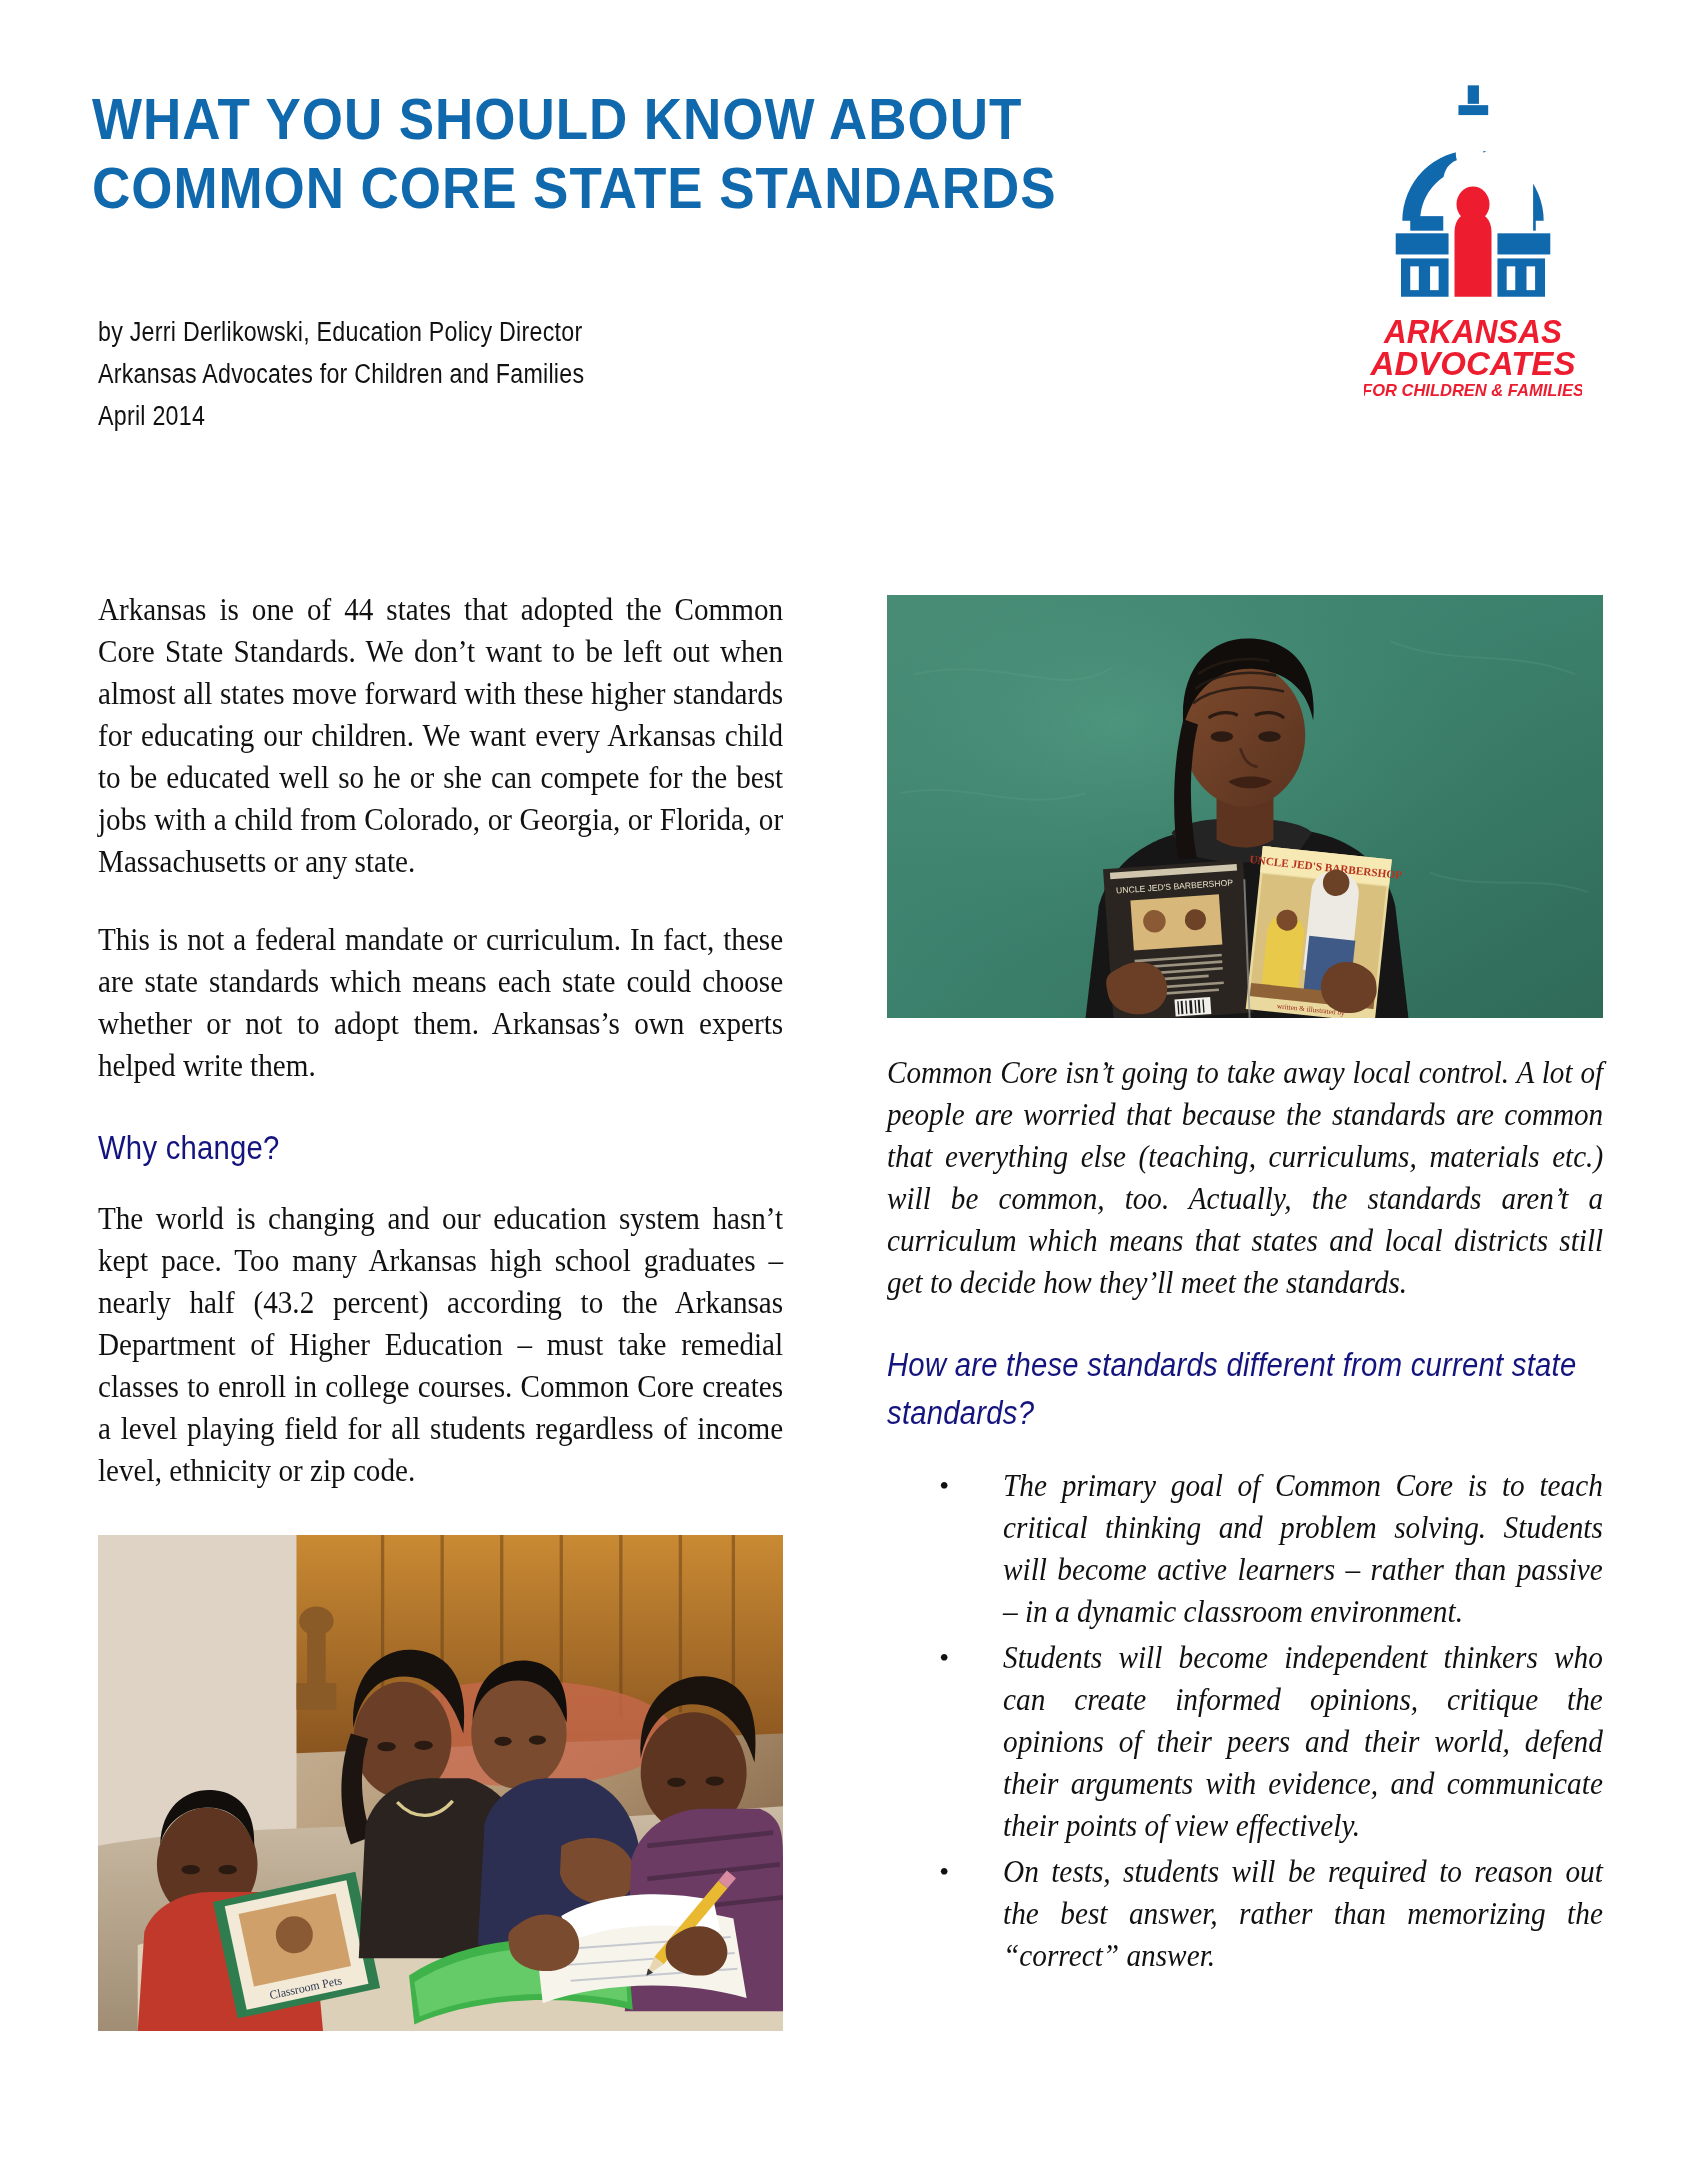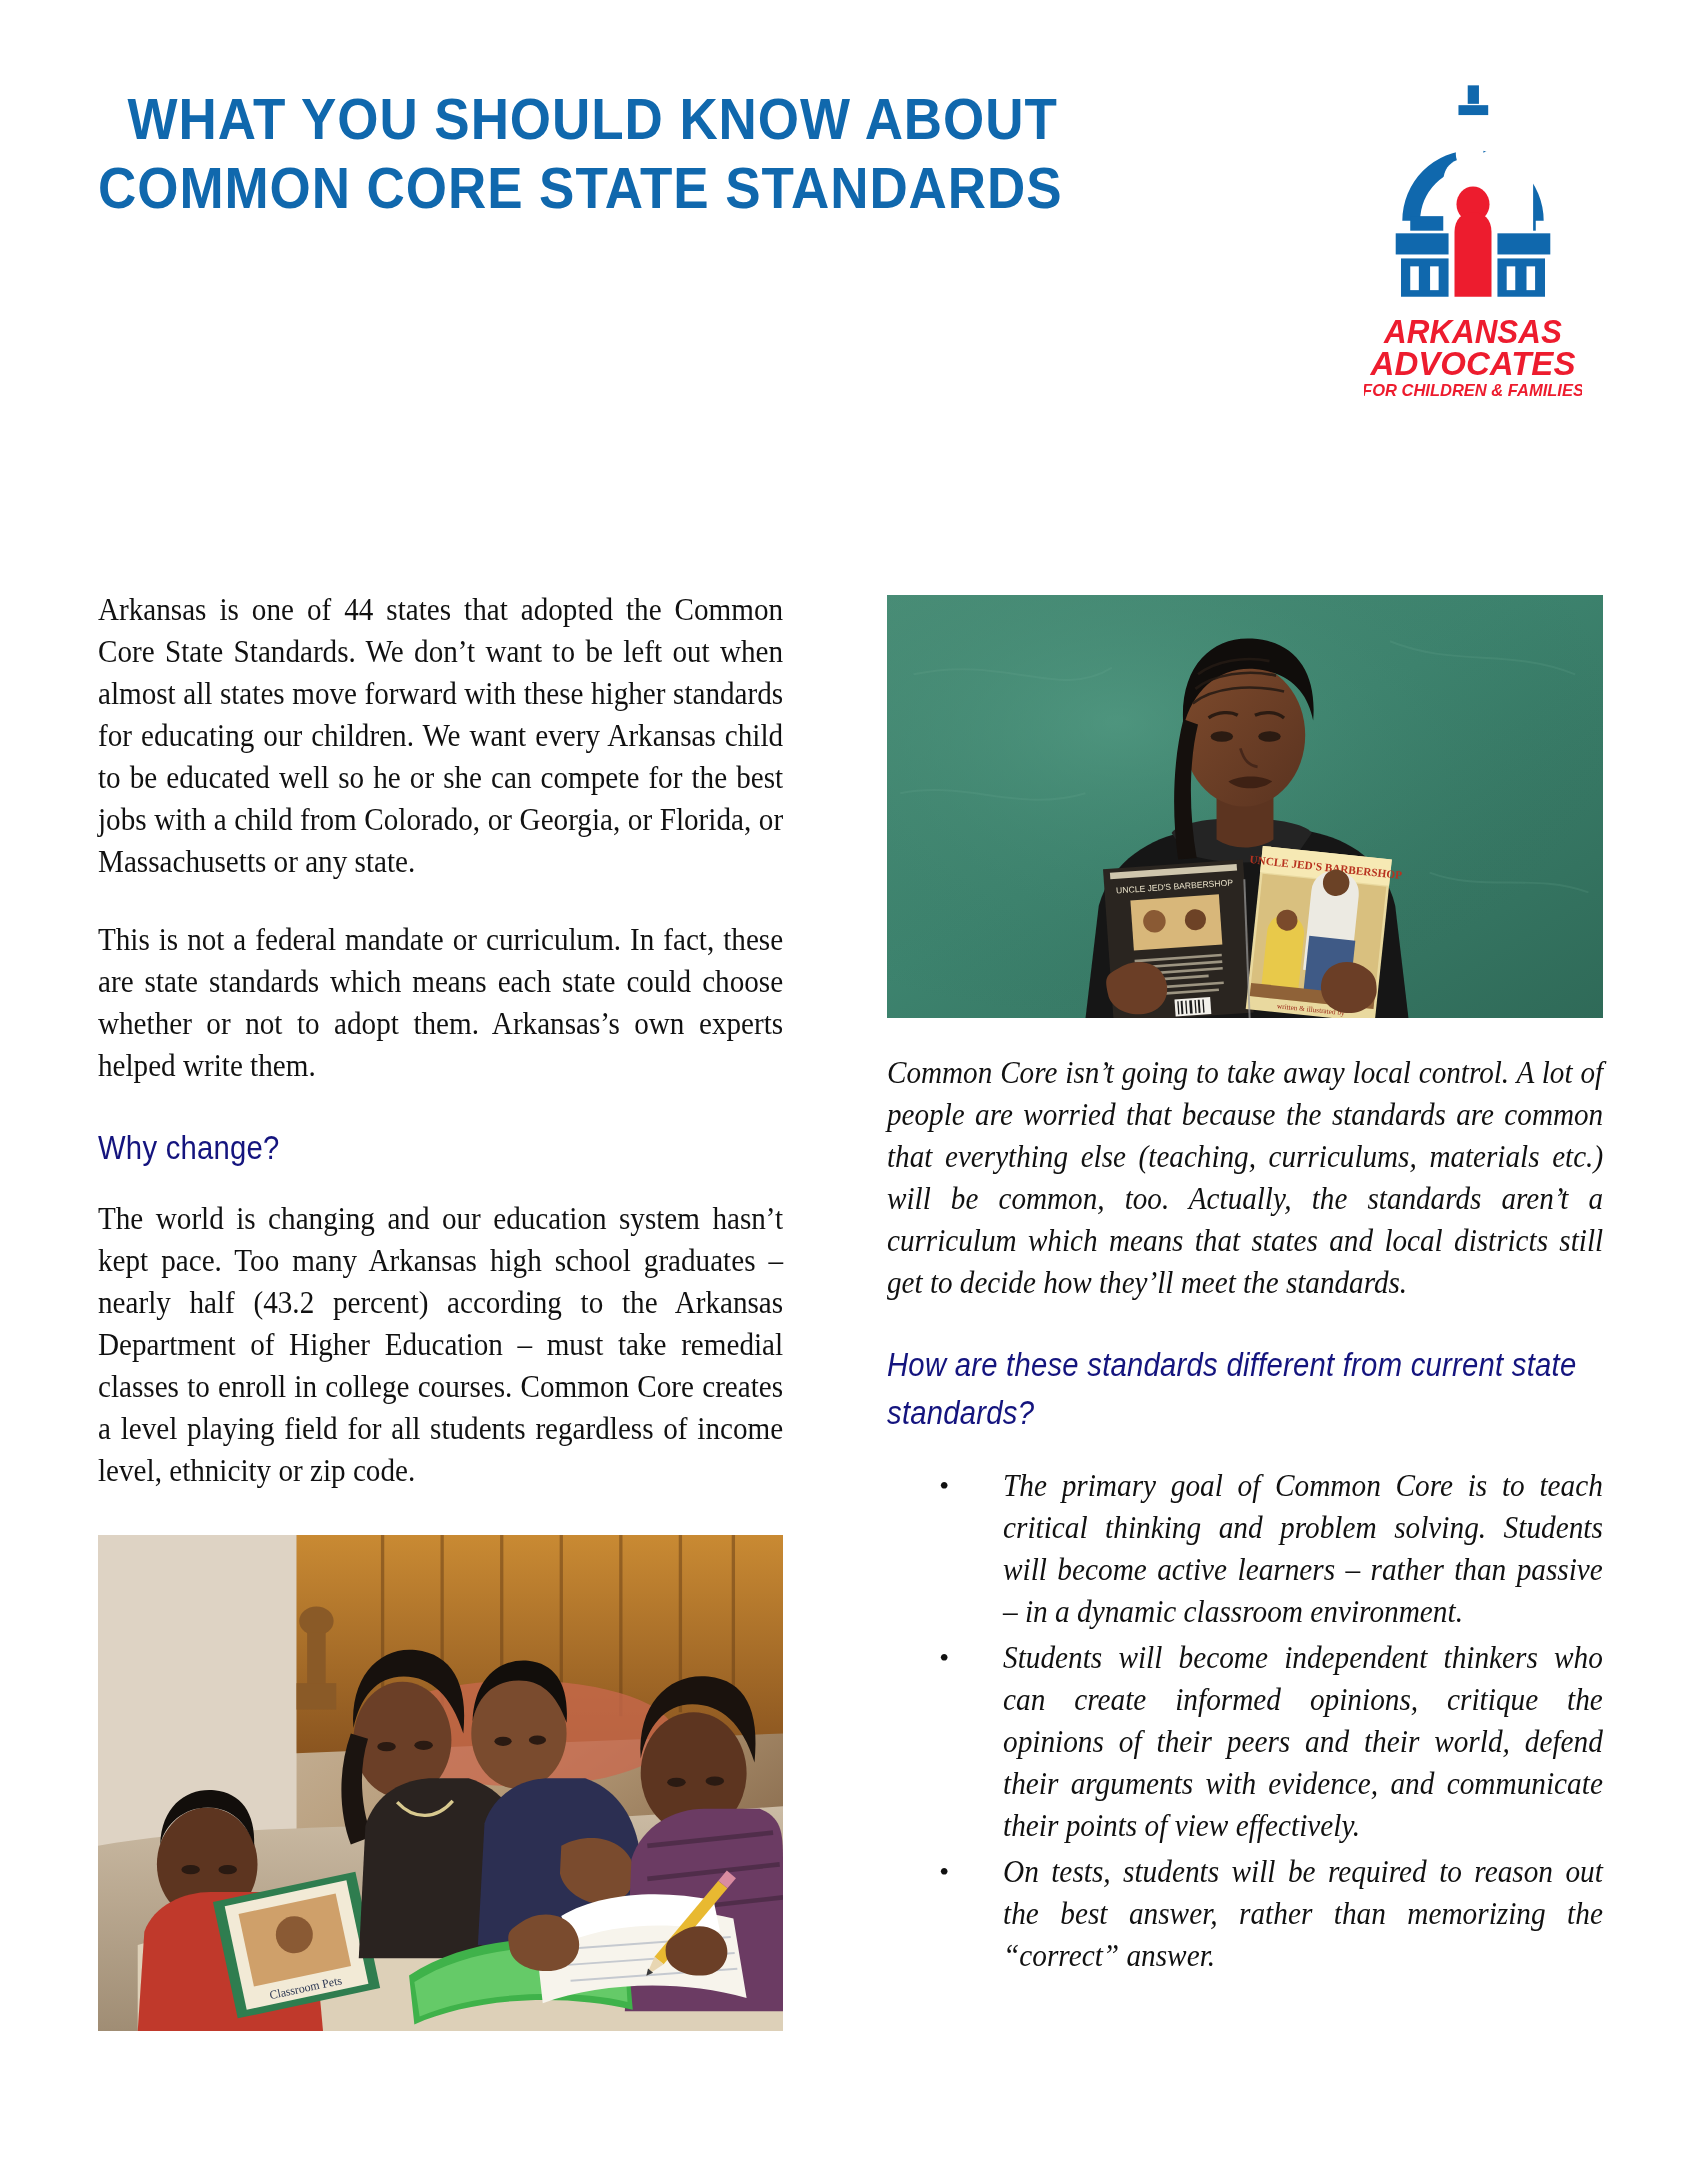--- a/index.html
+++ b/index.html
@@ -2,21 +2,21 @@
 <html style="font-size:10.6px"><head>
 <meta charset="utf-8">
 <style>
   html,body{margin:0;padding:0;background:#ffffff;}
   body{width:1687px;height:2183px;position:relative;overflow:hidden;
        font-family:"Liberation Serif",serif;color:#111;}
 
   
   #header{position:absolute;left:0;top:0;width:1687px;height:463px;}
 
-  #title-block{position:absolute;left:98px;top:85px;width:1032px;text-align:right;}
+  #title-block{position:absolute;left:92px;top:85px;width:1032px;}
   .title-line{
     font-family:"Liberation Sans",sans-serif;
     font-weight:bold;
     font-size:57px;
     line-height:69px;
     letter-spacing:1px;
     color:#1068ad;
     transform:scaleX(0.93);
     transform-origin:left center;
     white-space:nowrap;
@@ -96,20 +96,25 @@
 </head>
 <body>
 
 <div id="header">
 
   <div id="title-block">
     <div class="title-line">WHAT YOU SHOULD KNOW ABOUT</div>
     <div class="title-line">COMMON CORE STATE STANDARDS</div>
   </div>
 
+  <div id="byline">
+    <div class="byline-line">by Jerri Derlikowski, Education Policy Director</div>
+    <div class="byline-line">Arkansas Advocates for Children and Families</div>
+    <div class="byline-line">April 2014</div>
+  </div>
 
   <div id="logo">
     <svg viewBox="0 0 330 500" xmlns="http://www.w3.org/2000/svg">
       <g fill="#1068ad">
 
         <rect x="157" y="0" width="17" height="28"></rect>
         <rect x="143" y="30" width="45" height="15"></rect>
 
         <path d="M58 205 A107 107 0 0 1 272 205 L272 205 L245 205
                  A80 80 0 0 0 85 205 Z"></path>

